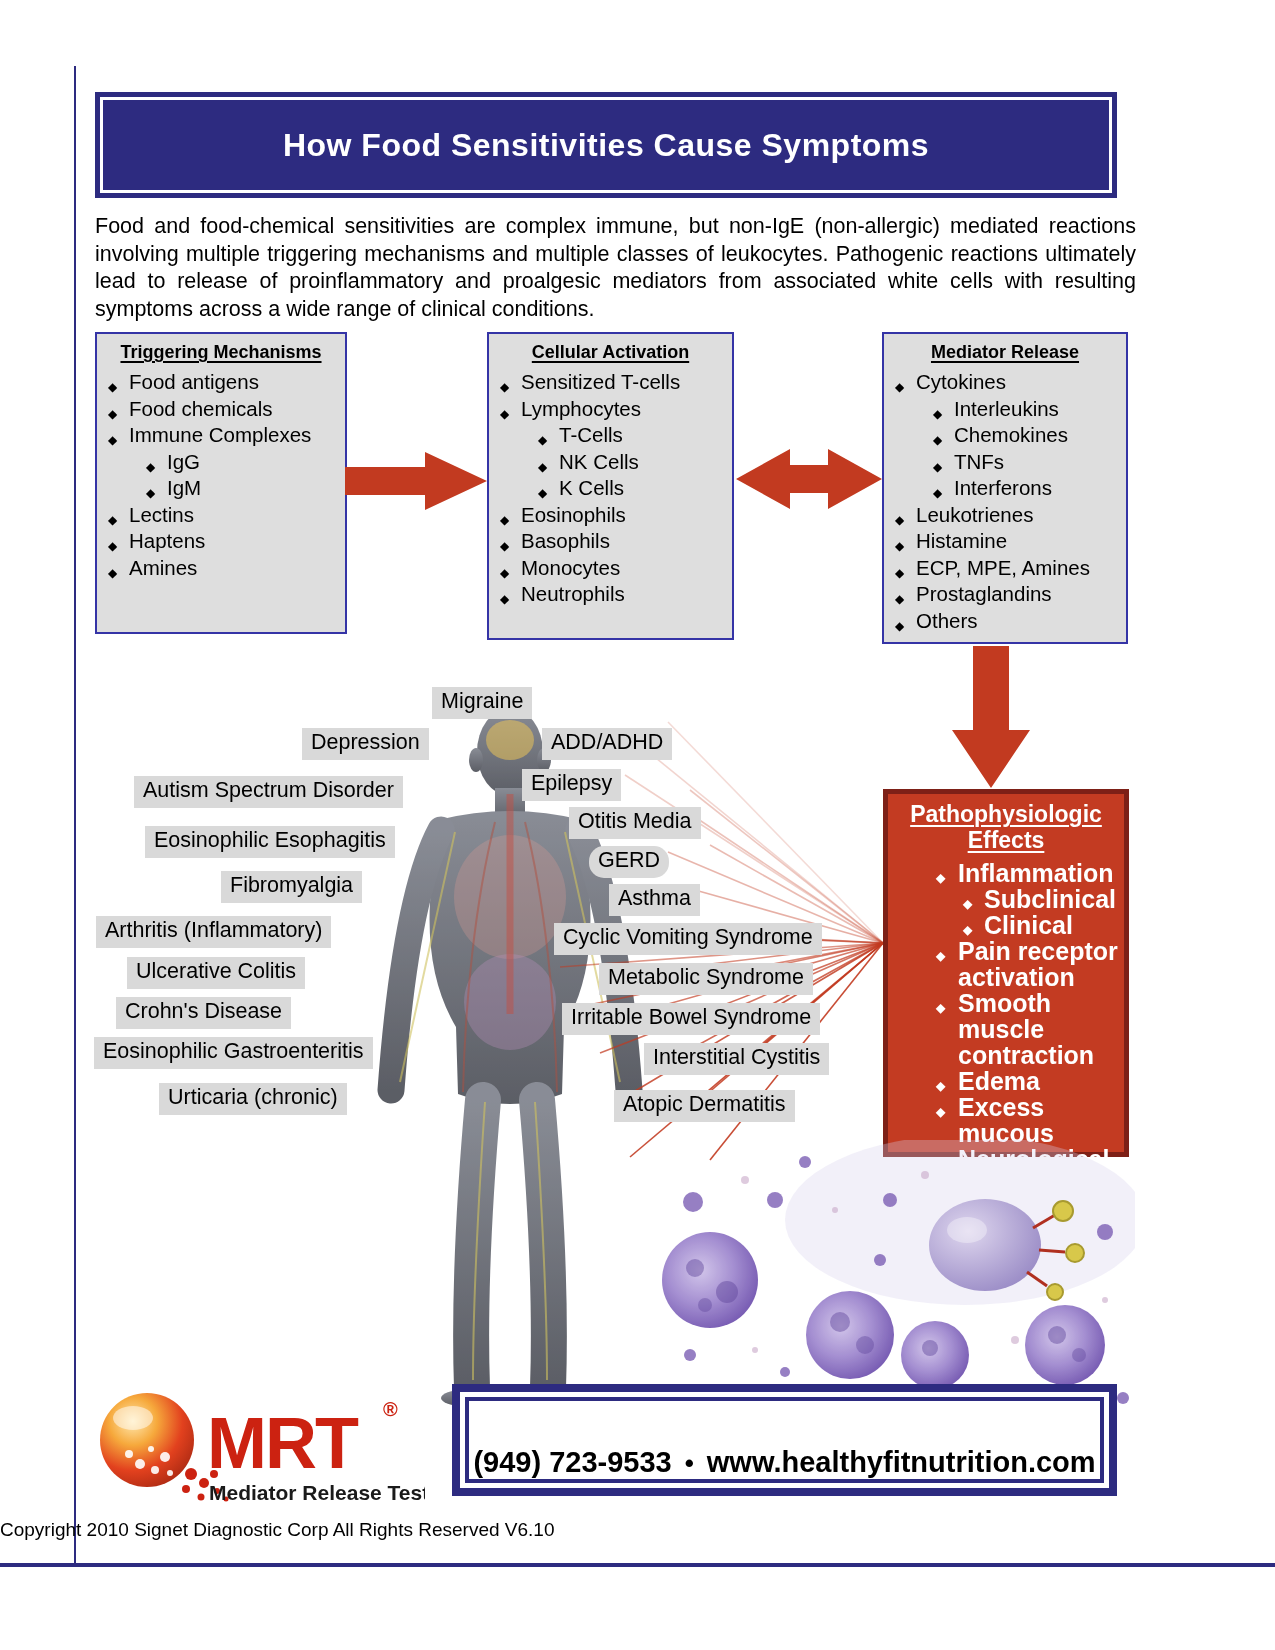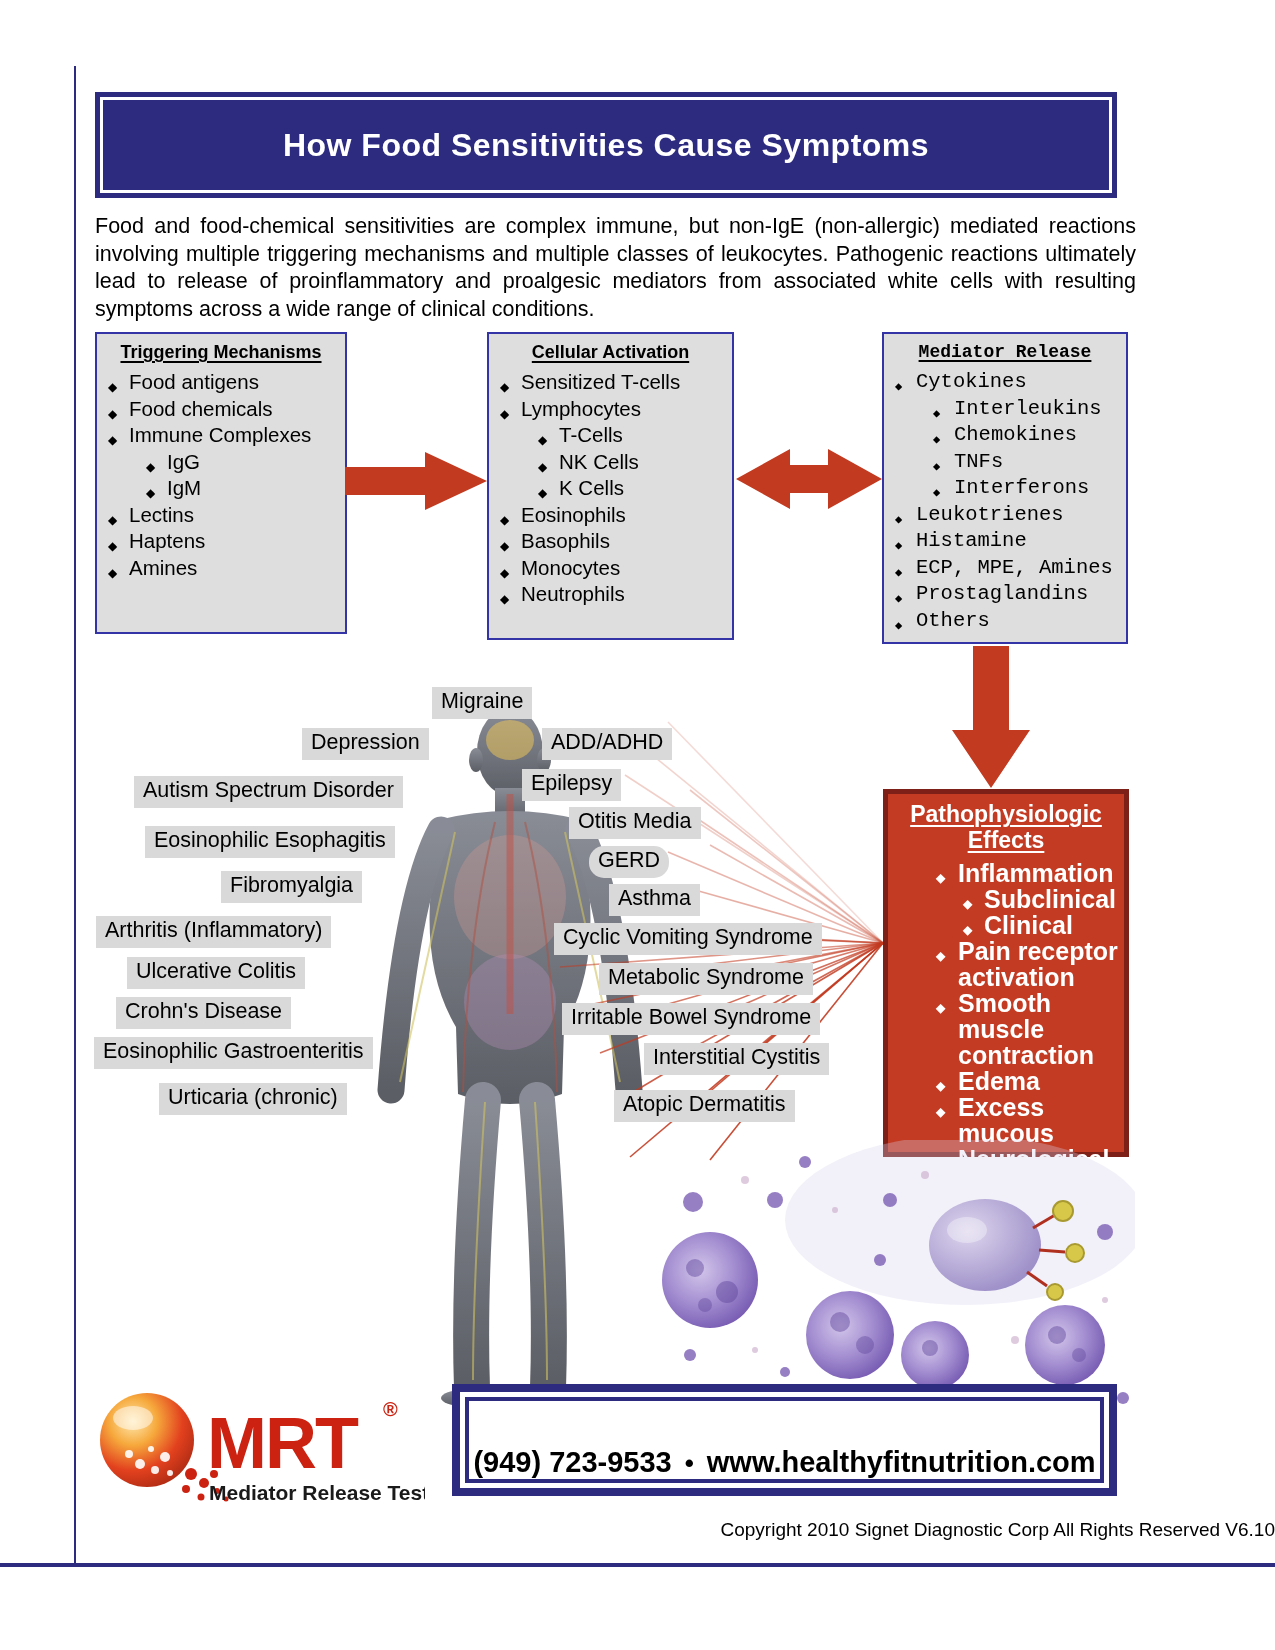--- a/index.html
+++ b/index.html
@@ -27,21 +27,21 @@
                 margin-bottom:7px; }
   ul.blist { list-style:none; }
   .blist li { position:relative; font-size:20.5px; line-height:26.5px; }
   .gbox .blist li.l1 { padding-left:32px; }
   .gbox .blist li.l2 { padding-left:70px; }
   .gbox .blist li::before { content:"◆"; position:absolute; font-size:12px; top:5px; }
   .gbox .blist li.l1::before { left:11px; }
   .gbox .blist li.l2::before { left:49px; }
   .box-triggering { left:95px; top:332px; width:252px; height:302px; }
   .box-cellular   { left:487px; top:332px; width:247px; height:308px; }
-  .box-mediator   { left:882px; top:332px; width:246px; height:312px;font-family:Liberation Mono, monospace; }
+  .box-mediator   { left:882px; top:332px; width:246px; height:312px; }
 
   
   .rbox { left:883px; top:789px; width:246px; height:368px; background:#c33b22;
           border:5px solid #7d2017; padding-top:7px; }
   .rbox-title { text-align:center; color:#fff; font-weight:bold; font-size:23px; line-height:1.15;
                 text-decoration:underline; text-underline-offset:3px; text-decoration-thickness:2px;
                 margin-bottom:6px; }
   .rbox .blist li { color:#fff; font-weight:bold; font-size:25px; line-height:26px;margin-left:38px; }
   .rbox .blist li.l1 { padding-left:32px; }
   .rbox .blist li.l2 { padding-left:58px; }
@@ -53,21 +53,21 @@
   .cond { position:absolute; background:#d9d9d9; font-size:21.5px; line-height:1.2;
           padding:2px 9px 4px; white-space:nowrap; }
 
   
   .phone-outer { left:452px; top:1384px; width:665px; height:112px; background:#2d2b80; padding:8px; }
   .phone-mid   { width:100%; height:100%; background:#ffffff; padding:5px; }
   .phone-inner { width:100%; height:100%; background:#ffffff; border:4px solid #2d2b80;
                  display:flex; align-items:flex-end; justify-content:center; }
   .phone-text  { font-size:29px; font-weight:bold; white-space:nowrap; }
   .phone-text .dot { font-size:26px; margin:0 13px; }
-  .copyright { left:0; top:1519px; width:1275px; text-align:right; font-size:19px; }
+  .copyright { left:0; top:1519px; width:1275px; text-align:left; font-size:19px; }
 
   svg text { font-family:"Liberation Sans", sans-serif; }
 </style>
 </head>
 <body>
 
 <div class="page">
 
   <div class="abs vrule"></div>
   <div class="abs hrule"></div>

